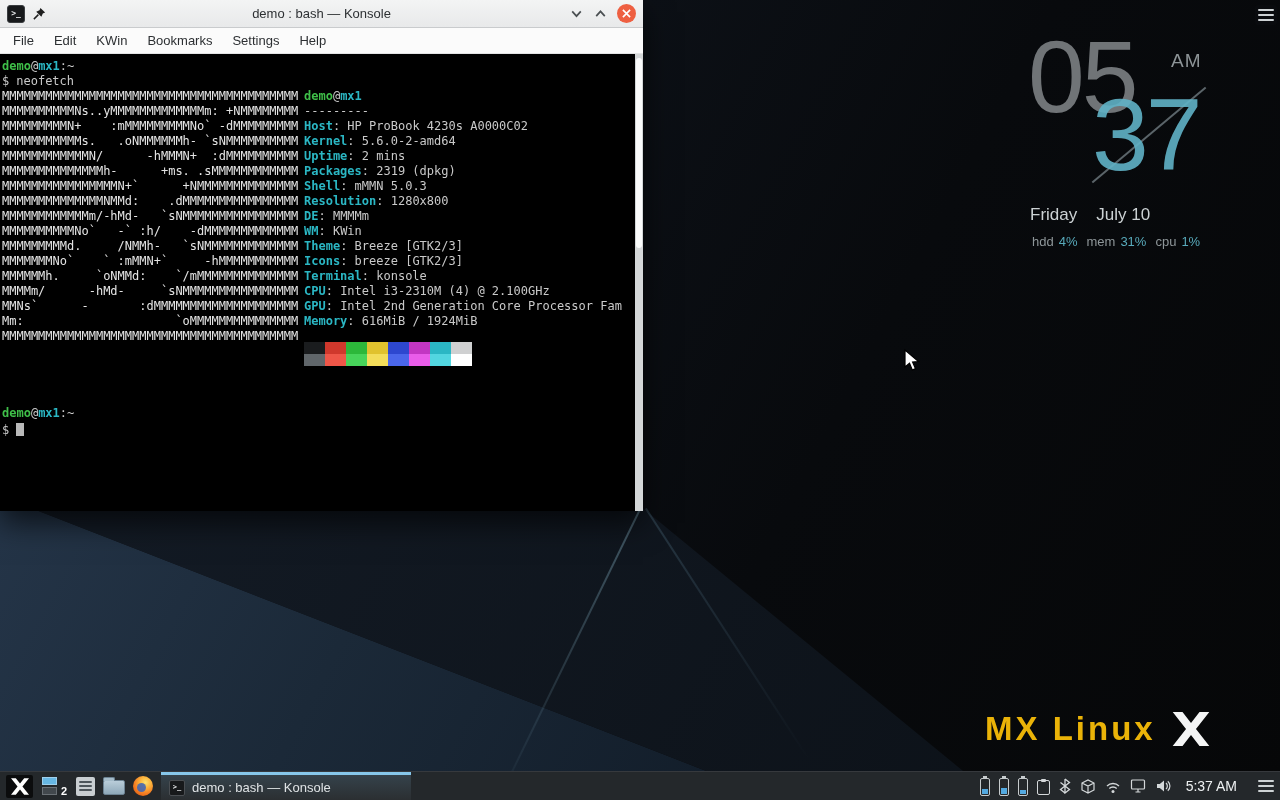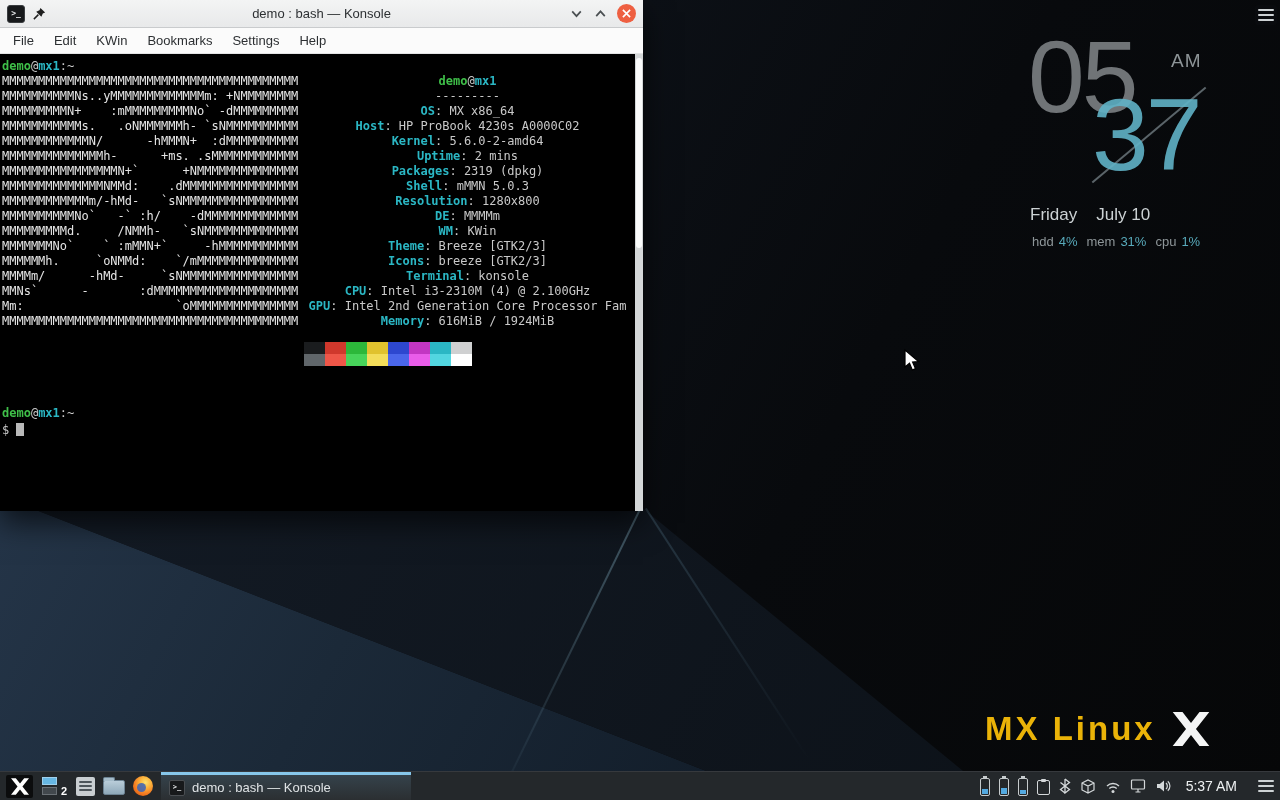--- a/index.html
+++ b/index.html
@@ -50,21 +50,21 @@
   .term{position:absolute;top:54px;left:0;right:0;bottom:0;background:#000;padding:5px 12px 0 2px;font:12px/15px "DejaVu Sans Mono",monospace;color:#c9c9c9;overflow:hidden;}
   .tline{height:15px;white-space:nowrap;}
   .c-user{color:#3fbf49;font-weight:bold;}
   .c-at{color:#c9c9c9;}
   .c-host{color:#2bb7c4;font-weight:bold;}
   .c-fg{color:#c9c9c9;}
   .c-cmd{color:#c9c9c9;margin-left:7px;}
   .nf{display:flex;}
   .nf-art{flex:0 0 302px;color:#e4e4e4;font:inherit;white-space:pre;overflow:hidden;}
   .nf-col{flex:1;white-space:nowrap;overflow:hidden;}
-  .nf-head,.nf-sep,.nf-row{height:15px;text-align:center;}
+  .nf-head,.nf-sep,.nf-row{height:15px;}
   .nf-sep{color:#c9c9c9;}
   .nf-label{color:#2bb7c4;font-weight:bold;}
   .nf-colon,.nf-value{color:#c9c9c9;}
   .pal{margin-top:13px;}
   .pal-row{display:flex;height:12px;}
   .pal-row span{width:21px;height:12px;display:block;}
   .prompt2{margin-top:40px;}
   .cursor-block{display:inline-block;width:8px;height:13px;background:#b9b9b9;transform:translateY(2px);margin-left:7px;}
   .term-scroll{position:absolute;top:0;right:0;width:8px;bottom:0;background:#d4d7d8;}
   .term-scroll .thumb{position:absolute;top:4px;left:1px;width:6px;height:190px;background:#fafbfb;border-radius:3px;}
@@ -179,20 +179,21 @@
         <div class="menu-item">File</div>
         <div class="menu-item">Edit</div>
         <div class="menu-item">KWin</div>
         <div class="menu-item">Bookmarks</div>
         <div class="menu-item">Settings</div>
         <div class="menu-item">Help</div>
       </div>
 
     <div class="term">
       <div class="tline"><span class="c-user">demo</span><span class="c-at">@</span><span class="c-host">mx1</span><span class="c-fg">:~</span></div>
+      <div class="tline"><span class="c-fg">$</span><span class="c-cmd">neofetch</span></div>
 
       <div class="nf">
         <pre class="nf-art">MMMMMMMMMMMMMMMMMMMMMMMMMMMMMMMMMMMMMMMMM
 MMMMMMMMMMNs..yMMMMMMMMMMMMMm: +NMMMMMMMM
 MMMMMMMMMN+    :mMMMMMMMMMNo` -dMMMMMMMMM
 MMMMMMMMMMMs.   .oNMMMMMMh- `sNMMMMMMMMMM
 MMMMMMMMMMMMN/      -hMMMN+  :dMMMMMMMMMM
 MMMMMMMMMMMMMMh-      +ms. .sMMMMMMMMMMMM
 MMMMMMMMMMMMMMMMN+`      +NMMMMMMMMMMMMMM
 MMMMMMMMMMMMMMNMMd:    .dMMMMMMMMMMMMMMMM
@@ -202,21 +203,20 @@
 MMMMMMMNo`    ` :mMMN+`     -hMMMMMMMMMMM
 MMMMMMh.     `oNMMd:    `/mMMMMMMMMMMMMMM
 MMMMm/      -hMd-     `sNMMMMMMMMMMMMMMMM
 MMNs`      -       :dMMMMMMMMMMMMMMMMMMMM
 Mm:                     `oMMMMMMMMMMMMMMM
 MMMMMMMMMMMMMMMMMMMMMMMMMMMMMMMMMMMMMMMMM</pre>
         <div class="nf-col">
           <div class="nf-head"><span class="c-user">demo</span><span class="c-at">@</span><span class="c-host">mx1</span></div>
           <div class="nf-sep">---------</div>
           <div>
-              <div class="nf-row"><span class="nf-label">OS</span><span class="nf-colon">: </span><span class="nf-value">MX x86_64</span></div>
               <div class="nf-row"><span class="nf-label">Host</span><span class="nf-colon">: </span><span class="nf-value">HP ProBook 4230s A0000C02</span></div>
               <div class="nf-row"><span class="nf-label">Kernel</span><span class="nf-colon">: </span><span class="nf-value">5.6.0-2-amd64</span></div>
               <div class="nf-row"><span class="nf-label">Uptime</span><span class="nf-colon">: </span><span class="nf-value">2 mins</span></div>
               <div class="nf-row"><span class="nf-label">Packages</span><span class="nf-colon">: </span><span class="nf-value">2319 (dpkg)</span></div>
               <div class="nf-row"><span class="nf-label">Shell</span><span class="nf-colon">: </span><span class="nf-value">mMMN 5.0.3</span></div>
               <div class="nf-row"><span class="nf-label">Resolution</span><span class="nf-colon">: </span><span class="nf-value">1280x800</span></div>
               <div class="nf-row"><span class="nf-label">DE</span><span class="nf-colon">: </span><span class="nf-value">MMMMm</span></div>
               <div class="nf-row"><span class="nf-label">WM</span><span class="nf-colon">: </span><span class="nf-value">KWin</span></div>
               <div class="nf-row"><span class="nf-label">Theme</span><span class="nf-colon">: </span><span class="nf-value">Breeze [GTK2/3]</span></div>
               <div class="nf-row"><span class="nf-label">Icons</span><span class="nf-colon">: </span><span class="nf-value">breeze [GTK2/3]</span></div>

